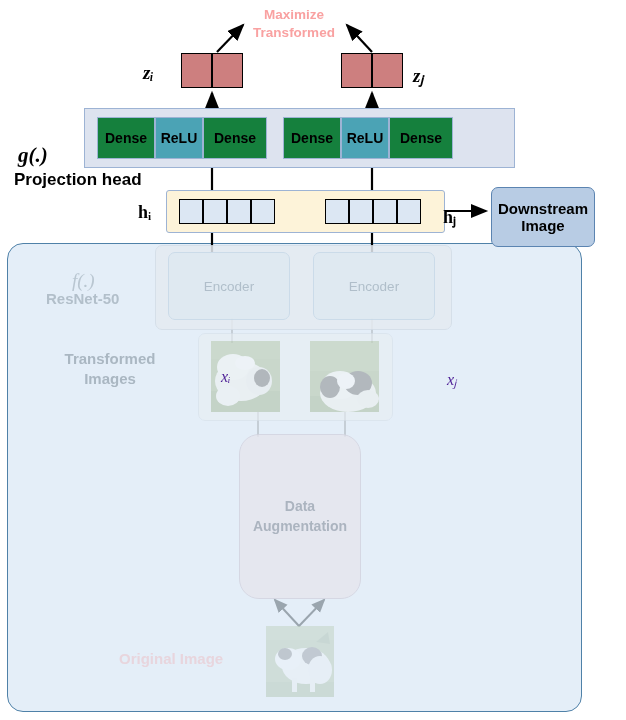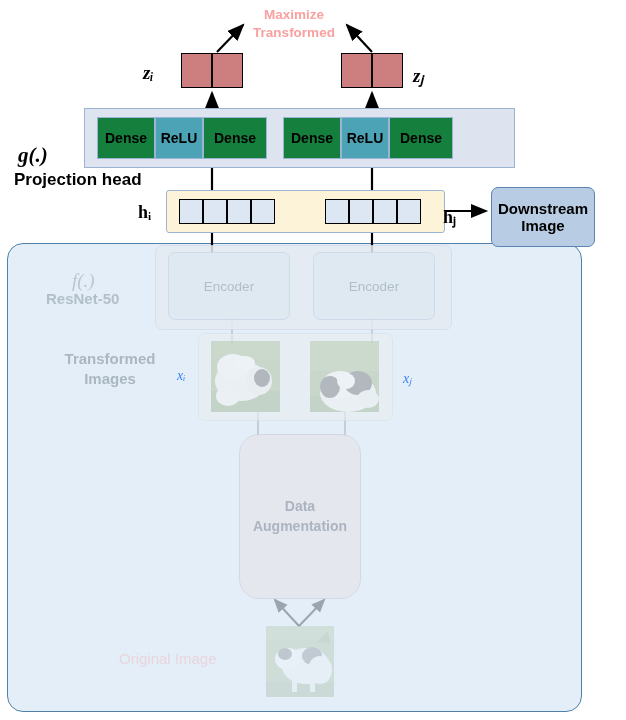--- a/index.html
+++ b/index.html
@@ -62,31 +62,31 @@
             font-size:19px;color:#b9c6d1;}
   #resnet-label{left:46px;top:290px;font-weight:bold;font-size:15px;color:#b2bfca;}
 
   
   #transformed-group{left:198px;top:333px;width:193px;height:86px;
       background:#e8eef3;border:1px solid #d6e0e9;border-radius:7px;opacity:.6;}
   .timg{position:absolute;top:341px;width:69px;height:71px;overflow:hidden;opacity:.28;}
   #transformed-label{left:48px;top:349px;width:124px;text-align:center;
       font-weight:bold;font-size:15px;line-height:1.35;color:#aab7c2;}
   .xlabel{position:absolute;font-family:"Liberation Serif",serif;font-style:italic;
-          font-size:14px;color:#3b82f6;}
+          font-size:16px;color:#4c1d95;margin-left:44px;}
 
   
   #data-augmentation{left:239px;top:434px;width:120px;height:163px;
       background:#e6e6ee;border:1px solid #d2d2de;border-radius:20px;
       display:flex;align-items:center;justify-content:center;text-align:center;
       font-weight:bold;font-size:14px;line-height:1.4;color:#9ea6b2;opacity:.8;}
 
   
   #original-image{left:266px;top:626px;width:68px;height:71px;overflow:hidden;opacity:.2;}
-  #original-image-label{left:119px;top:650px;font-weight:normal;font-size:15px;color:#e8d5dd;text-align:center;}
+  #original-image-label{left:119px;top:650px;font-weight:bold;font-size:15px;color:#e8d5dd;text-align:center;}
 
   svg.overlay{position:absolute;left:0;top:0;width:626px;height:720px;pointer-events:none;}
 </style>
 </head>
 <body>
 
 <div class="abs" id="simclr-container"></div>
 
 <svg class="overlay">
   <defs>

